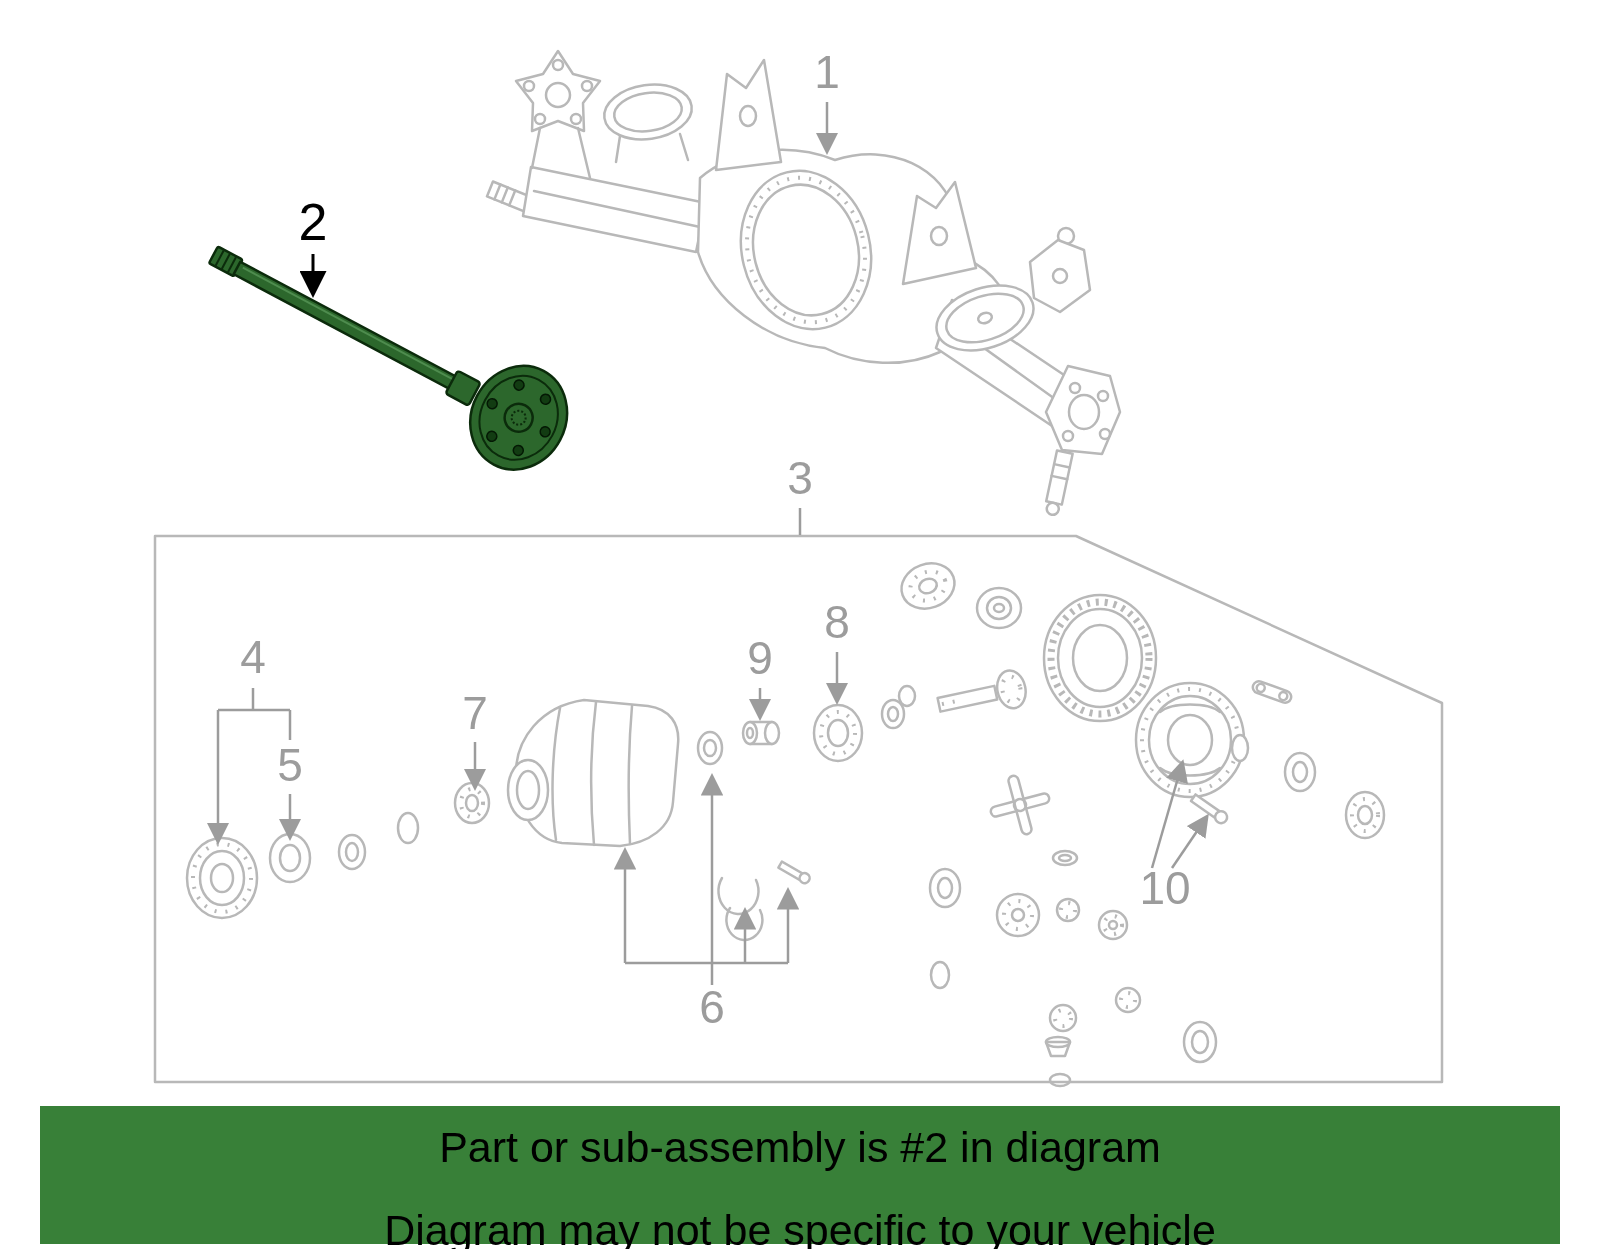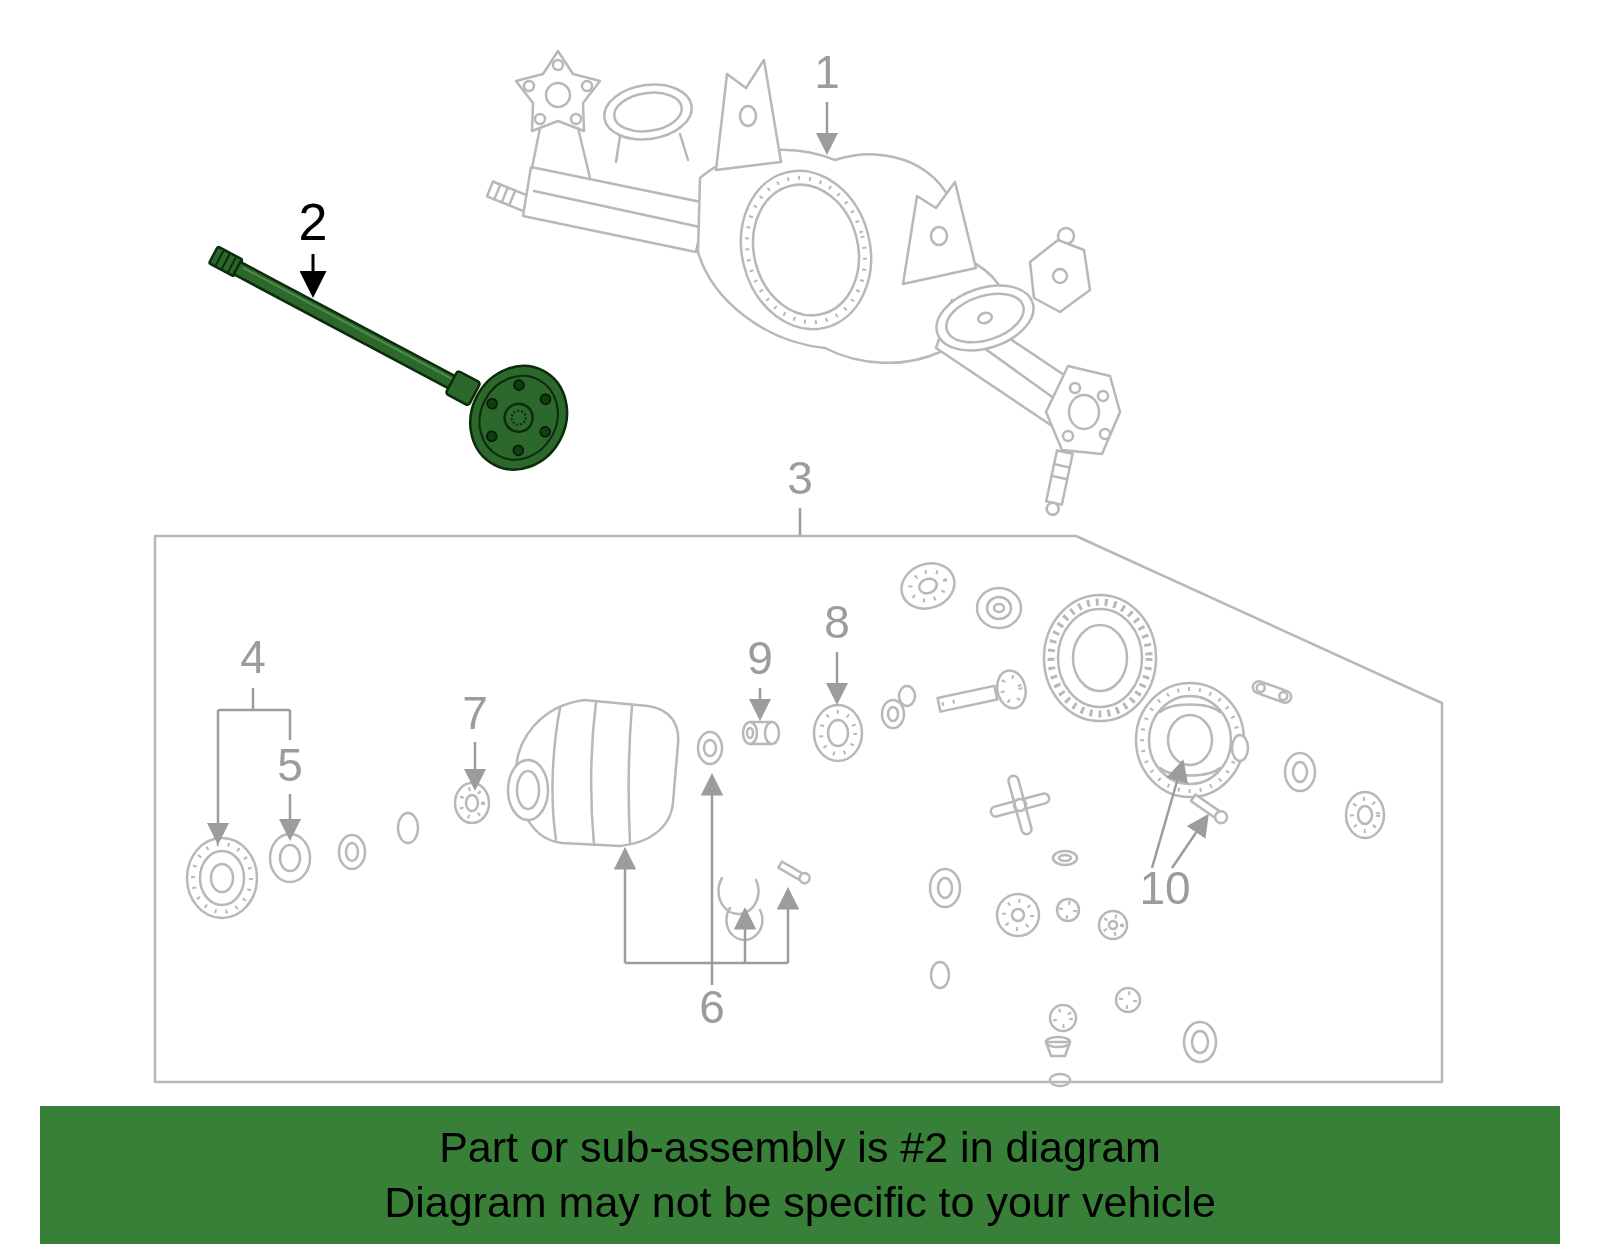--- a/index.html
+++ b/index.html
@@ -16,21 +16,21 @@
   .callout-black{font-family:"Liberation Sans",sans-serif;font-size:52px;fill:#000000;text-anchor:middle;}
   .cline{stroke:#9c9c9c;stroke-width:2.5;fill:none;}
   .cline-b{stroke:#000000;stroke-width:3;fill:none;}
   
   .grn{fill:#2c672c;stroke:#0b2b0b;stroke-width:2.5;stroke-linejoin:round;}
   .grn-line{stroke:#0b2b0b;stroke-width:2;fill:none;}
   .grn-dark{fill:#123c12;stroke:#041804;stroke-width:1.5;}
   
   .banner{position:absolute;left:40px;top:1106px;width:1520px;height:138px;background:#388038;
           color:#000;display:flex;flex-direction:column;justify-content:center;align-items:center;gap:2px;}
-  .banner .bline{font-size:43px;line-height:53px;white-space:nowrap;}
+  .banner .bline{font-size:43px;line-height:53px;white-space:nowrap;margin-top:28px;}
 </style>
 </head>
 <body>
 
 <div class="canvas">
 <svg width="1600" height="1249" viewBox="0 0 1600 1249">
   <defs>
     <marker id="mGray" markerWidth="9" markerHeight="9" refX="7" refY="4.5" orient="auto">
       <path d="M0,0 L9,4.5 L0,9 Z" fill="#9c9c9c"></path>
     </marker>

